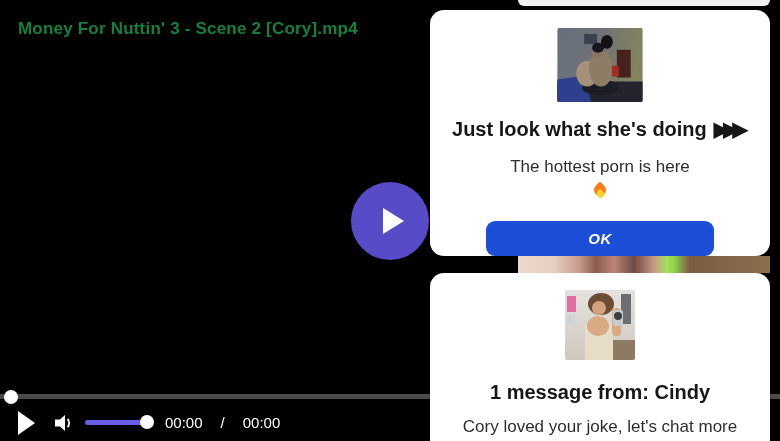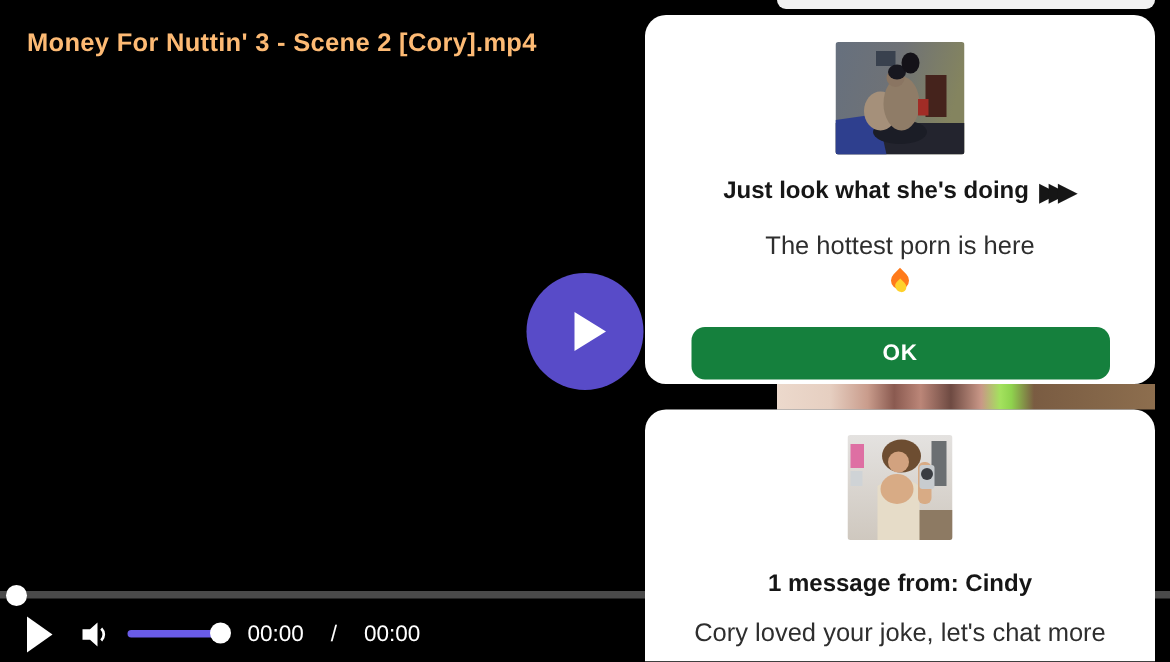--- a/index.html
+++ b/index.html
@@ -2,21 +2,21 @@
 <html><head>
 <meta charset="utf-8">
 <style>
   html,body{margin:0;padding:0;background:#000;}
   .stage{position:relative;width:780px;height:441px;background:#000;overflow:hidden;
          font-family:"Liberation Sans",sans-serif;}
 
   
   .player{position:absolute;inset:0;}
   .player-title{position:absolute;left:18px;top:19px;font-size:17px;font-weight:bold;
-                color:#fdba74;letter-spacing:.2px;white-space:nowrap;}
+                color:#15803d;letter-spacing:.2px;white-space:nowrap;}
   .big-play{position:absolute;left:351px;top:182px;width:78px;height:78px;border-radius:50%;
             background:#584bc8;display:flex;align-items:center;justify-content:center;cursor:pointer;}
   .big-play-tri{width:0;height:0;border-left:21px solid #fff;
                 border-top:13px solid transparent;border-bottom:13px solid transparent;margin-left:7px;}
   .progress{position:absolute;left:0;top:394px;width:780px;height:5px;background:#4a4a4a;}
   .progress-thumb{position:absolute;left:4px;top:-4px;width:14px;height:14px;border-radius:50%;background:#fff;}
   .controls{position:absolute;left:0;top:404px;width:430px;height:37px;display:flex;align-items:center;}
   .ctl-play{margin-left:18px;width:0;height:0;border-left:17px solid #fff;
             border-top:12px solid transparent;border-bottom:12px solid transparent;cursor:pointer;}
   .vol-icon{margin-left:18px;cursor:pointer;display:block;}
@@ -33,36 +33,36 @@
        #836548 84%,#8d6e4e 100%);}
 
   
   .popup{position:absolute;left:430px;width:340px;background:#fff;border-radius:14px;
          display:flex;flex-direction:column;align-items:center;box-sizing:border-box;}
   .popup1{top:10px;height:246px;}
   .popup2{top:273px;height:190px;}
   .thumb{display:block;border-radius:2px;overflow:hidden;}
   .popup1 .thumb{margin-top:18px;}
   .popup2 .thumb{margin-top:17px;}
-  .headline{font-size:16px;font-weight:bold;color:#161616;display:flex;align-items:center;
+  .headline{font-size:20px;font-weight:bold;color:#161616;display:flex;align-items:flex-end;
             white-space:nowrap;}
   .popup1 .headline{margin-top:15px;}
   .popup2 .headline{margin-top:21px;}
   .arrows{letter-spacing:-6px;margin-left:7px;padding-right:6px;font-weight:bold;}
   .subtext{font-size:17px;color:#2e2e2e;display:flex;align-items:center;gap:6px;white-space:nowrap;flex-direction:column;}
   .popup1 .subtext{margin-top:16px;}
   .popup2 .subtext{margin-top:13px;}
   .flame{position:relative;width:14px;height:17px;display:inline-block;}
   .flame::before{content:"";position:absolute;left:1px;top:1px;width:12px;height:12px;
                  background:#ff7a1a;border-radius:50% 0 50% 50%;transform:rotate(-45deg);}
   .flame::after{content:"";position:absolute;left:4px;top:7px;width:7px;height:8px;
                 background:#ffd12b;border-radius:50% 0 50% 50%;transform:rotate(-45deg);}
-  .ok-btn{margin-top:21px;width:279px;height:35px;border:none;border-radius:9px;background:#15803d;
+  .ok-btn{margin-top:21px;width:228px;height:35px;border:none;border-radius:9px;background:#1d4ed8;
           color:#fff;font-size:15px;font-weight:bold;font-family:"Liberation Sans",sans-serif;
-          cursor:pointer;letter-spacing:.5px;}
+          cursor:pointer;letter-spacing:.5px;font-style:italic;}
 </style>
 </head>
 <body>
 
 <div class="stage">
 
   <div class="bg-band"></div>
   <div class="bg-sliver"></div>
 
   <div class="player">

